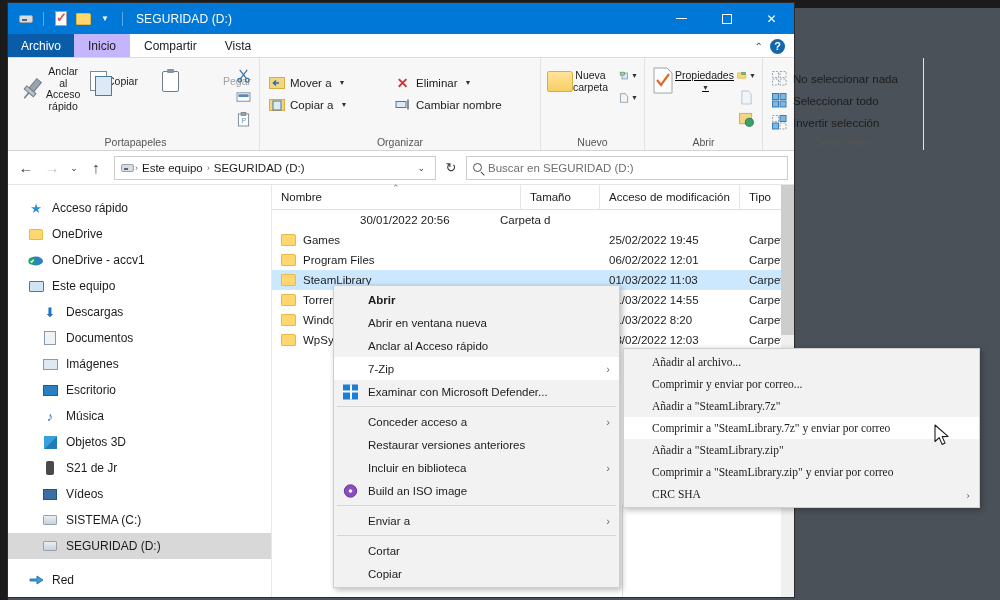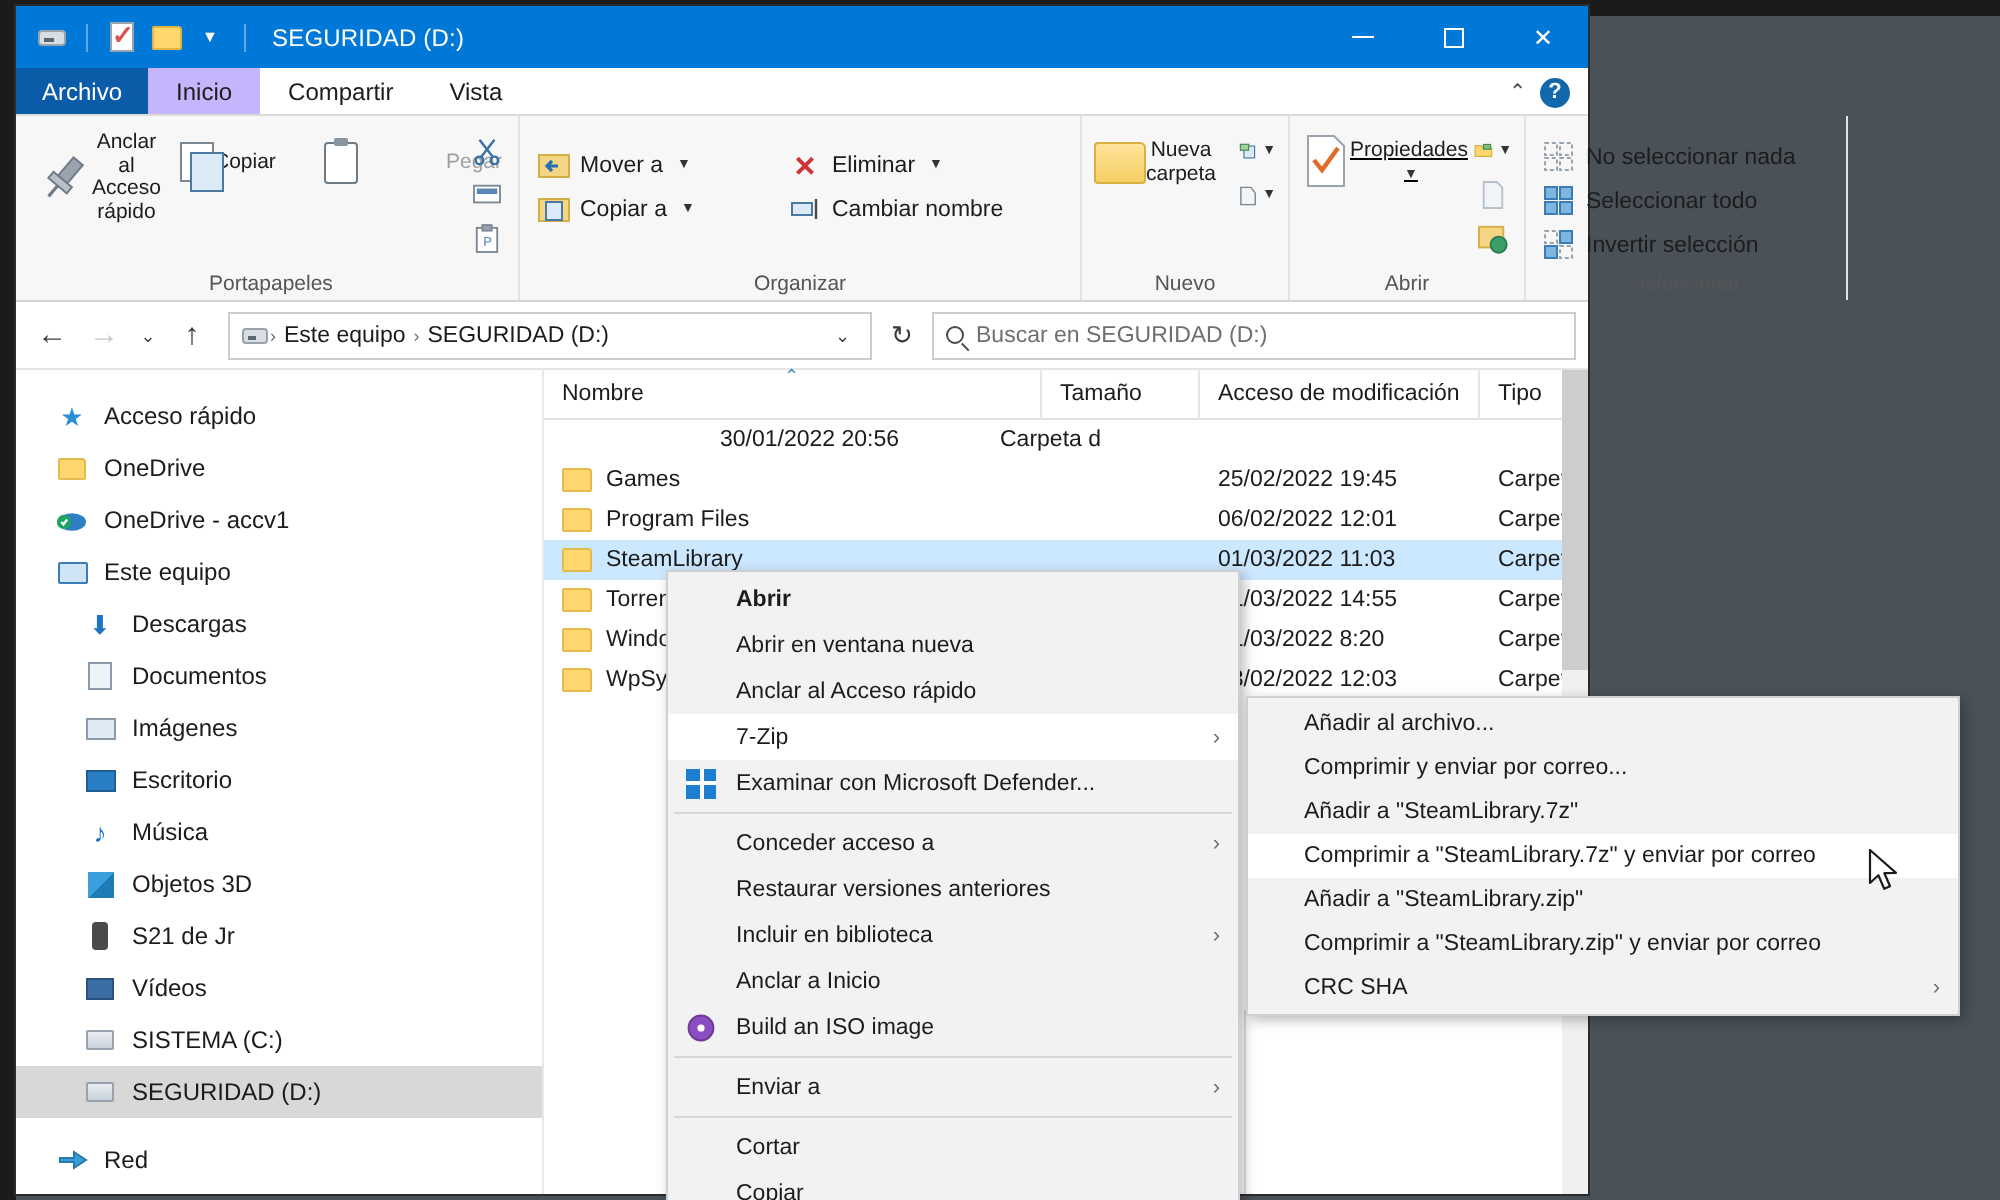--- a/index.html
+++ b/index.html
@@ -327,21 +327,21 @@
   #submenu {
     position: absolute; left: 623px; top: 348px;
     width: 357px; background: #f2f2f2;
     border: 1px solid #cfcfcf;
     box-shadow: 2px 2px 6px rgba(0,0,0,.28);
     padding: 2px 0; z-index: 60;
     font-size: 11.5px; color: #1c1c1c;
   }
   .sm-item {
     height: 22px; display: flex; align-items: center;
-    padding-left: 28px; padding-right: 10px; position: relative; cursor: default;
+    padding-left: 28px; padding-right: 10px; position: relative; cursor: default; font-family: Liberation Serif, serif;
   }
   .sm-item.hovered { background: #ffffff; }
 
   
   #cursor {
     position: absolute; left: 934px; top: 424px; z-index: 100;
     pointer-events: none;
   }
 </style>
 </head>
@@ -842,23 +842,20 @@
     <span class="cm-arrow">›</span>
   </div>
   <div class="cm-item">
     <span>Restaurar versiones anteriores</span>
   </div>
   <div class="cm-item">
     <span>Incluir en biblioteca</span>
     <span class="cm-arrow">›</span>
   </div>
   <div class="cm-item">
-    <span>Anclar a Inicio</span>
-  </div>
-  <div class="cm-item">
     <span class="cm-ico">
       <svg width="15" height="15" viewBox="0 0 15 15">
         <circle cx="7.5" cy="7.5" r="6.2" fill="#8a4ec0" stroke="#6b3a9a"></circle>
         <circle cx="7.5" cy="7.5" r="1.8" fill="#ffffff"></circle>
       </svg>
     </span>
     <span>Build an ISO image</span>
   </div>
   <div class="cm-sep"></div>
   <div class="cm-item">

